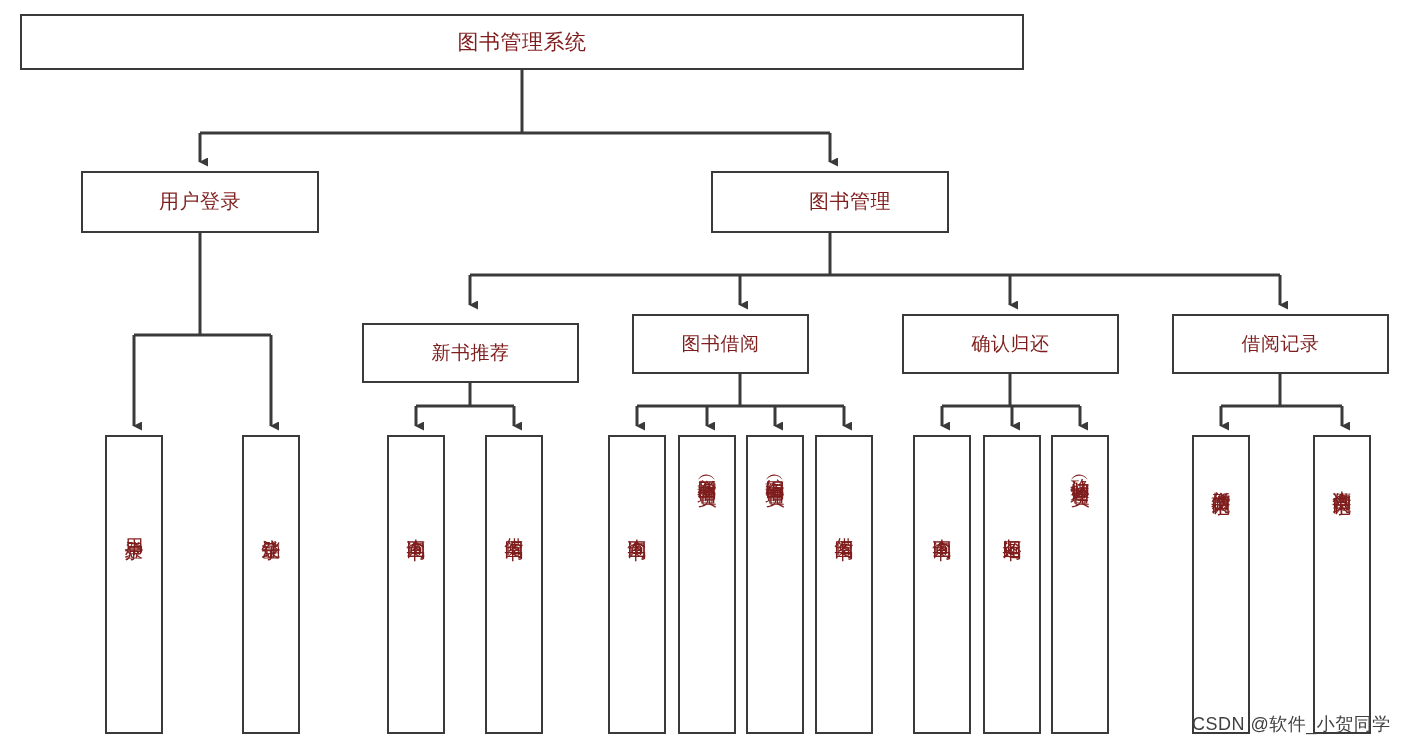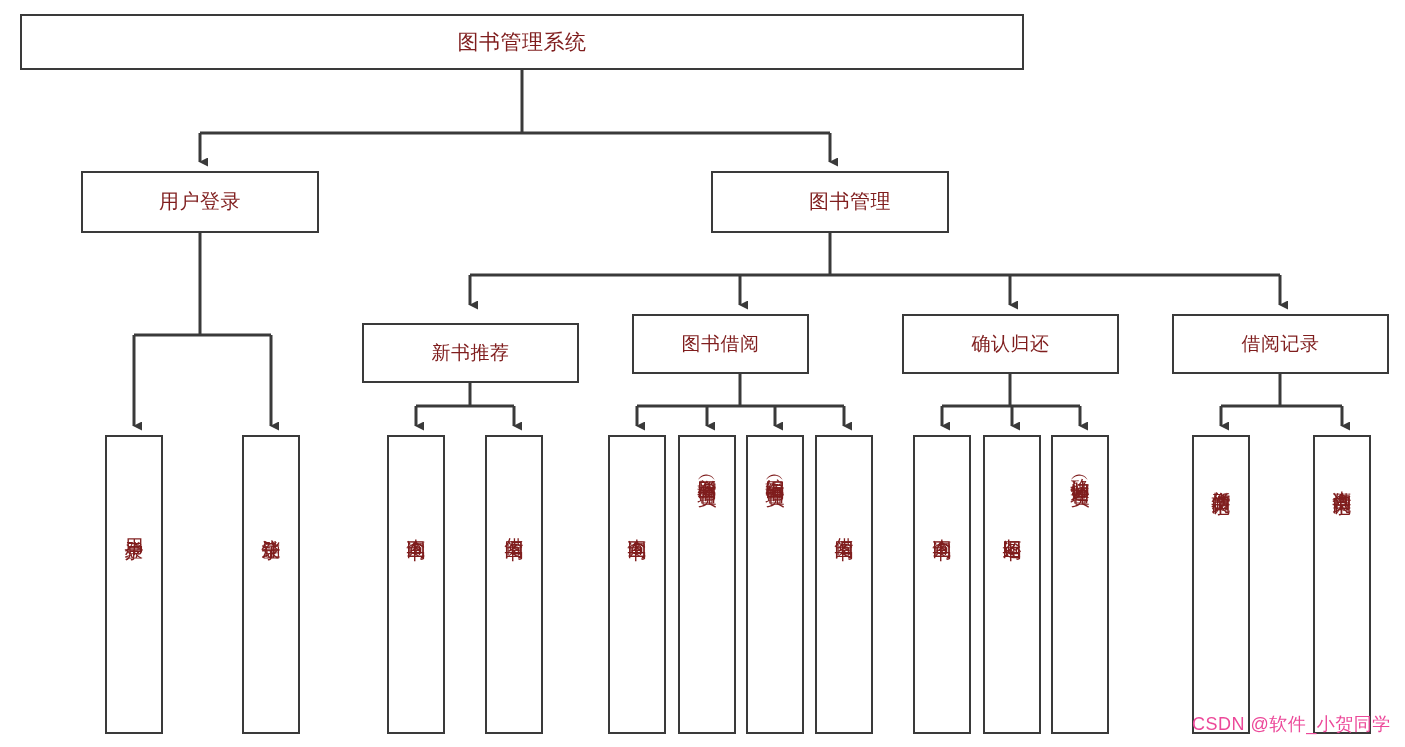--- a/index.html
+++ b/index.html
@@ -72,21 +72,21 @@
     top: 0;
     width: 1405px;
     height: 747px;
     pointer-events: none;
   }
   #watermark {
     position: absolute;
     left: 1192px;
     top: 712px;
     font-size: 18px;
-    color: #ec4899;
+    color: #404040;
     letter-spacing: 0.5px;
     white-space: nowrap;
   }
 </style>
 </head>
 <body>
 
 <div id="diagram-root">
 
   <svg id="connectors" viewBox="0 0 1405 747" xmlns="http://www.w3.org/2000/svg">

